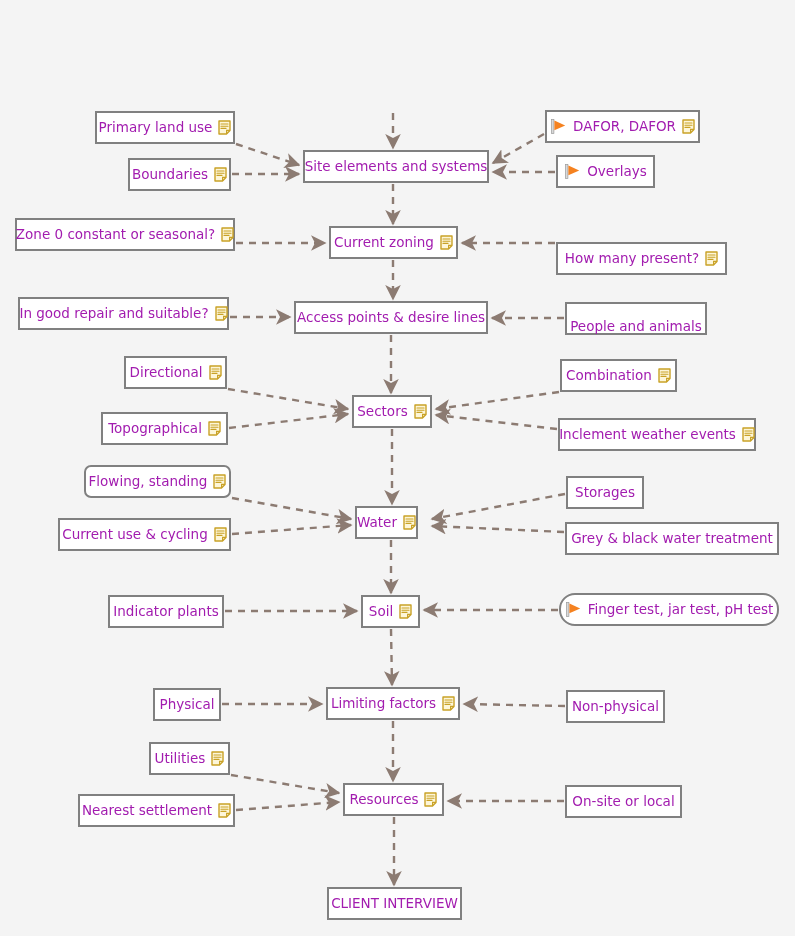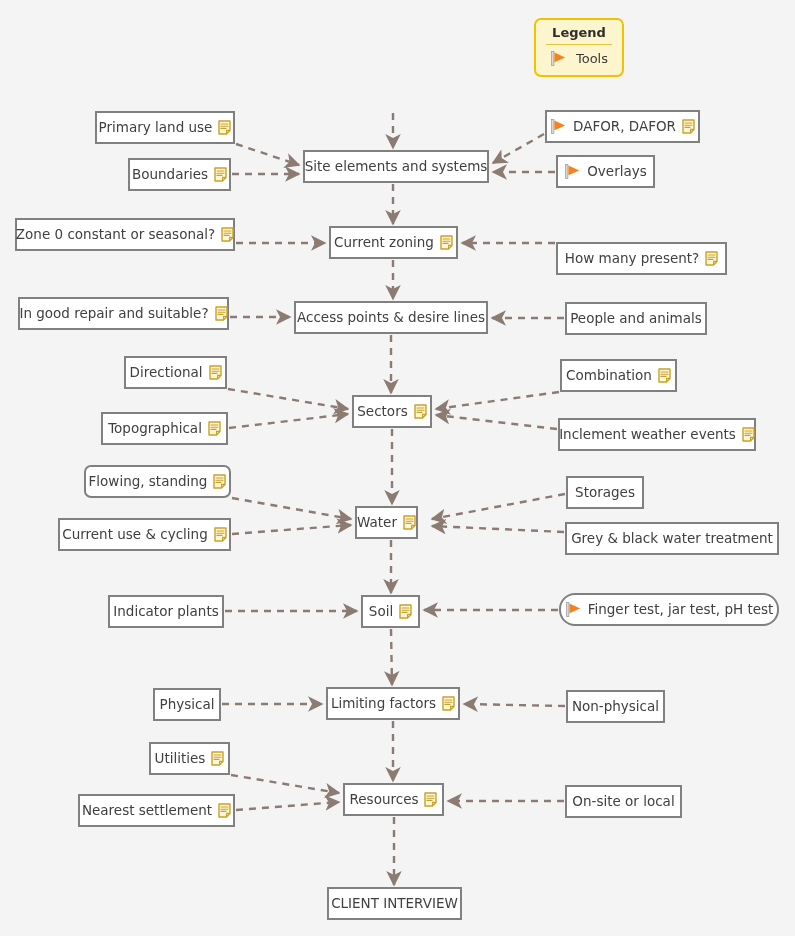--- a/index.html
+++ b/index.html
@@ -10,21 +10,21 @@
     position:relative;overflow:hidden;
   }
   #canvas{position:absolute;left:0;top:0;width:795px;height:936px;}
   #edges{position:absolute;left:0;top:0;width:795px;height:936px;}
 
   .node{
     position:absolute;
     box-sizing:border-box;
     background:#ffffff;
     border:2px solid #808080;
-    color:#404040;
+    color:#a21caf;
     font-size:13.5px;
     line-height:1;
     display:flex;align-items:center;justify-content:center;
     gap:6px;
     padding:0 9px;
     white-space:nowrap;
     box-shadow:0 0 0 0 transparent;
   }
   .node .lbl{display:inline-block;}
 
@@ -176,21 +176,21 @@
         <span class="lbl">In good repair and suitable?</span>
         <span class="note-icon"><svg viewBox="0 0 13 15" width="13" height="15">
             <path d="M1 1 H12 V10.5 L8.5 14 H1 Z" fill="#fdf6d8" stroke="#c9a227" stroke-width="1.4" stroke-linejoin="round"></path>
             <path d="M8.6 14 V10.4 H12" fill="none" stroke="#c9a227" stroke-width="1.2"></path>
             <path d="M3 4 H10 M3 6.2 H10 M3 8.4 H8" stroke="#c9a227" stroke-width="1.1" stroke-linecap="round"></path>
           </svg></span>
       </div>
       <div class="node" style="left: 294px; top: 301px; width: 194px; height: 33px;">
         <span class="lbl">Access points &amp; desire lines</span>
       </div>
-      <div class="node" style="left: 565px; top: 302px; width: 142px; height: 33px;">
+      <div class="node" style="left: 565px; top: 302px; width: 142px; height: 33px; align-items: flex-end;">
         <span class="lbl">People and animals</span>
       </div>
       <div class="node" style="left: 124px; top: 356px; width: 103px; height: 33px;">
         <span class="lbl">Directional</span>
         <span class="note-icon"><svg viewBox="0 0 13 15" width="13" height="15">
             <path d="M1 1 H12 V10.5 L8.5 14 H1 Z" fill="#fdf6d8" stroke="#c9a227" stroke-width="1.4" stroke-linejoin="round"></path>
             <path d="M8.6 14 V10.4 H12" fill="none" stroke="#c9a227" stroke-width="1.2"></path>
             <path d="M3 4 H10 M3 6.2 H10 M3 8.4 H8" stroke="#c9a227" stroke-width="1.1" stroke-linecap="round"></path>
           </svg></span>
       </div>
@@ -313,27 +313,15 @@
           </svg></span>
       </div>
       <div class="node" style="left: 565px; top: 785px; width: 117px; height: 33px;">
         <span class="lbl">On-site or local</span>
       </div>
       <div class="node" style="left: 327px; top: 887px; width: 135px; height: 33px;">
         <span class="lbl">CLIENT INTERVIEW</span>
       </div>
     </div>
 
-  <div class="legend" style="left:534px;top:18px;width:90px;">
-    <div class="legend-title">Legend</div>
-    <div class="legend-row">
-      <span class="flag-icon">
-        <svg viewBox="0 0 17 17" width="17" height="17">
-          <rect x="1.5" y="1.5" width="2.4" height="14" fill="#d9d9d9" stroke="#9a9a9a" stroke-width="0.7"></rect>
-          <path d="M 4.4 2.6 L 15.2 7.4 L 4.4 12.2 z" fill="#f58220"></path>
-        </svg>
-      </span>
-      <span>Tools</span>
-    </div>
-  </div>
 
 
 </div>
 
 </body></html>

